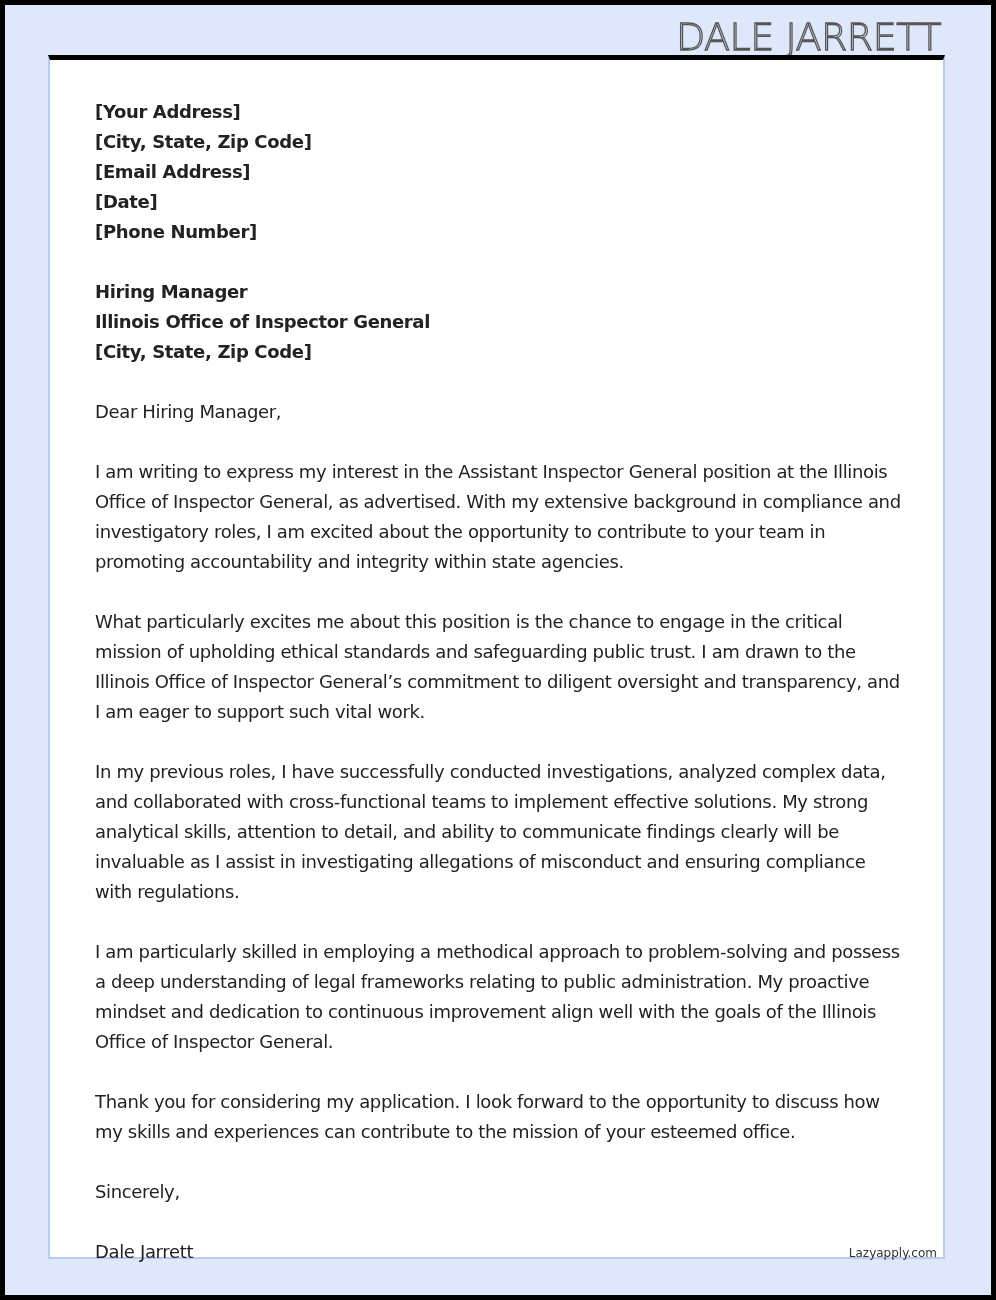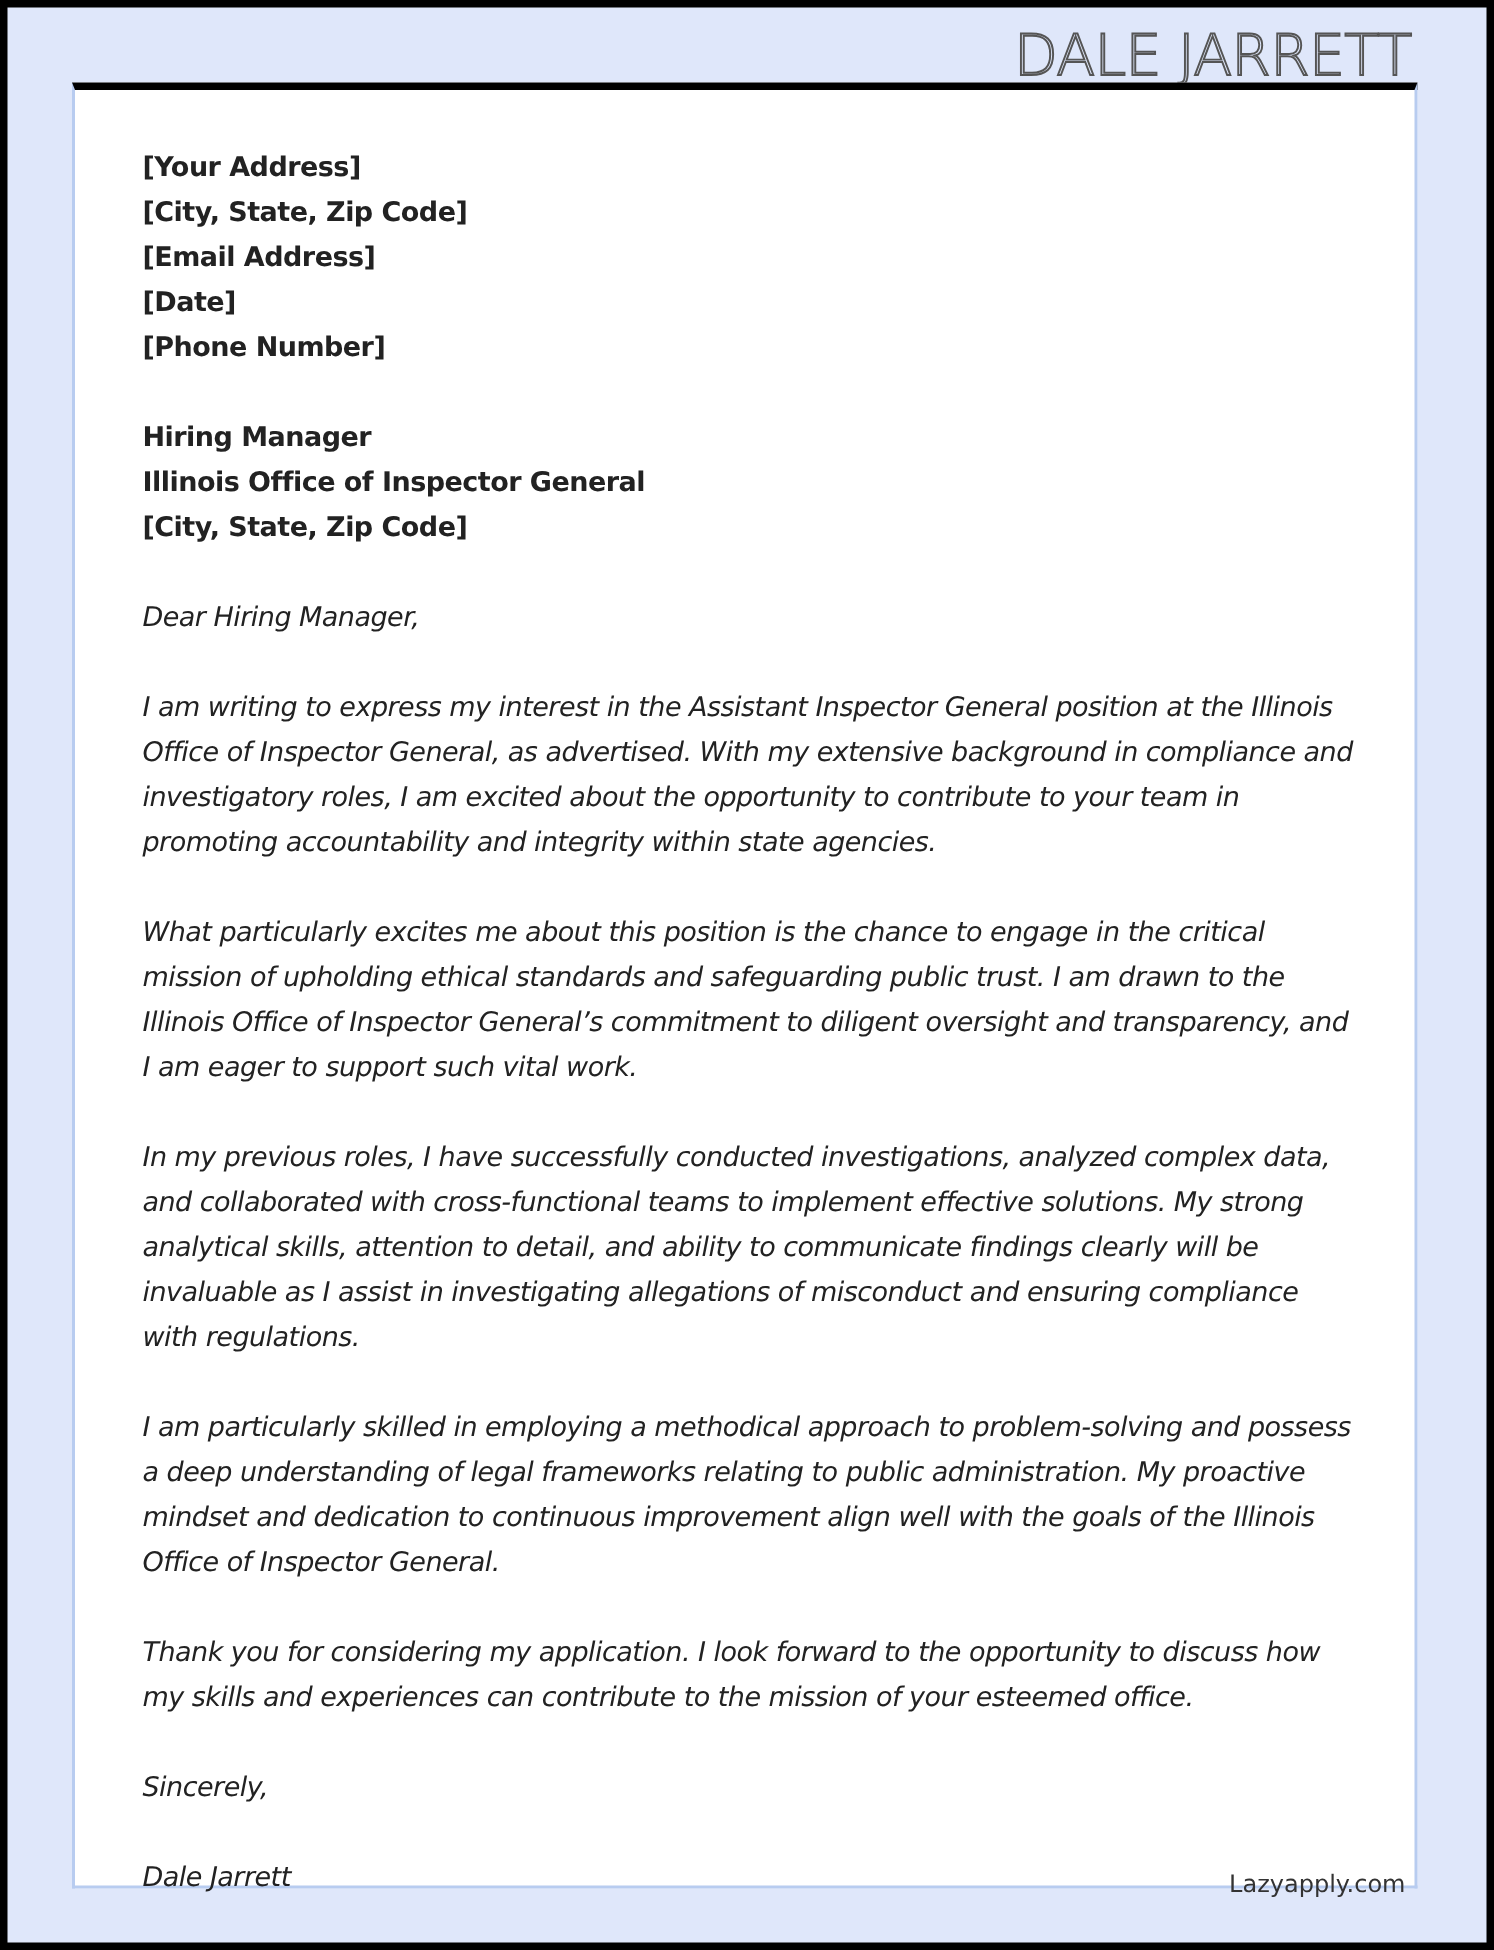--- a/index.html
+++ b/index.html
@@ -55,27 +55,27 @@
       top: 97px;
       width: 810px;
       font-family: "DejaVu Sans", sans-serif;
       font-size: 18px;
       line-height: 30px;
       color: #222;
       letter-spacing: -0.35px;
     }
     .letter .line { display: block; white-space: nowrap; font-weight: bold; }
     .letter .block { margin-bottom: 30px; }
-    .letter p { margin: 0 0 30px 0; font-style: italic; }
+    .letter p { margin: 0 0 30px 0; }
     .watermark {
       position: absolute;
       right: 54px;
       top: 1241px;
       font-family: "DejaVu Sans", sans-serif;
-      font-size: 16px;
+      font-size: 12px;
       color: #333;
     }
   </style>
 </head>
 <body>
 
 <div class="frame">
   <div class="header-name">DALE JARRETT</div>
 
   <div class="page"></div>

